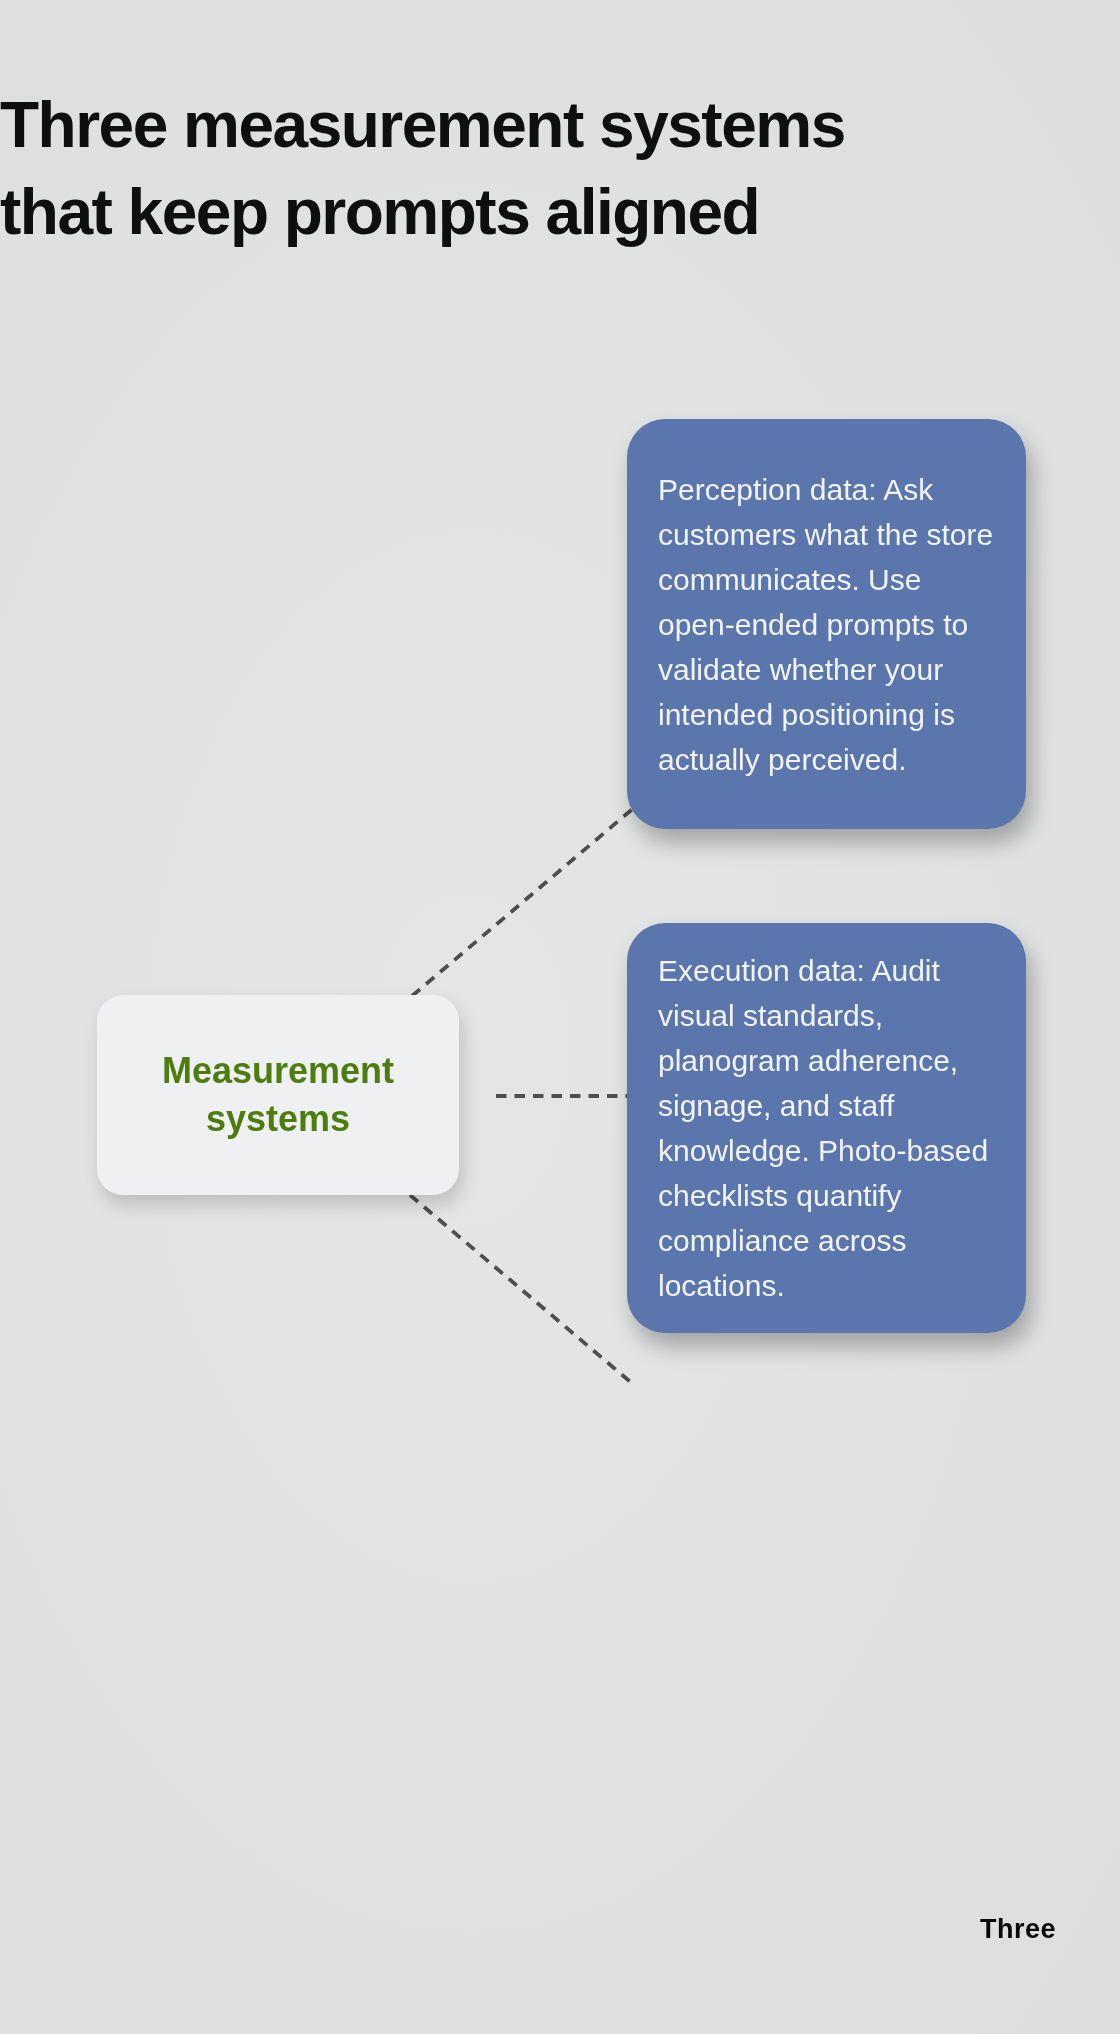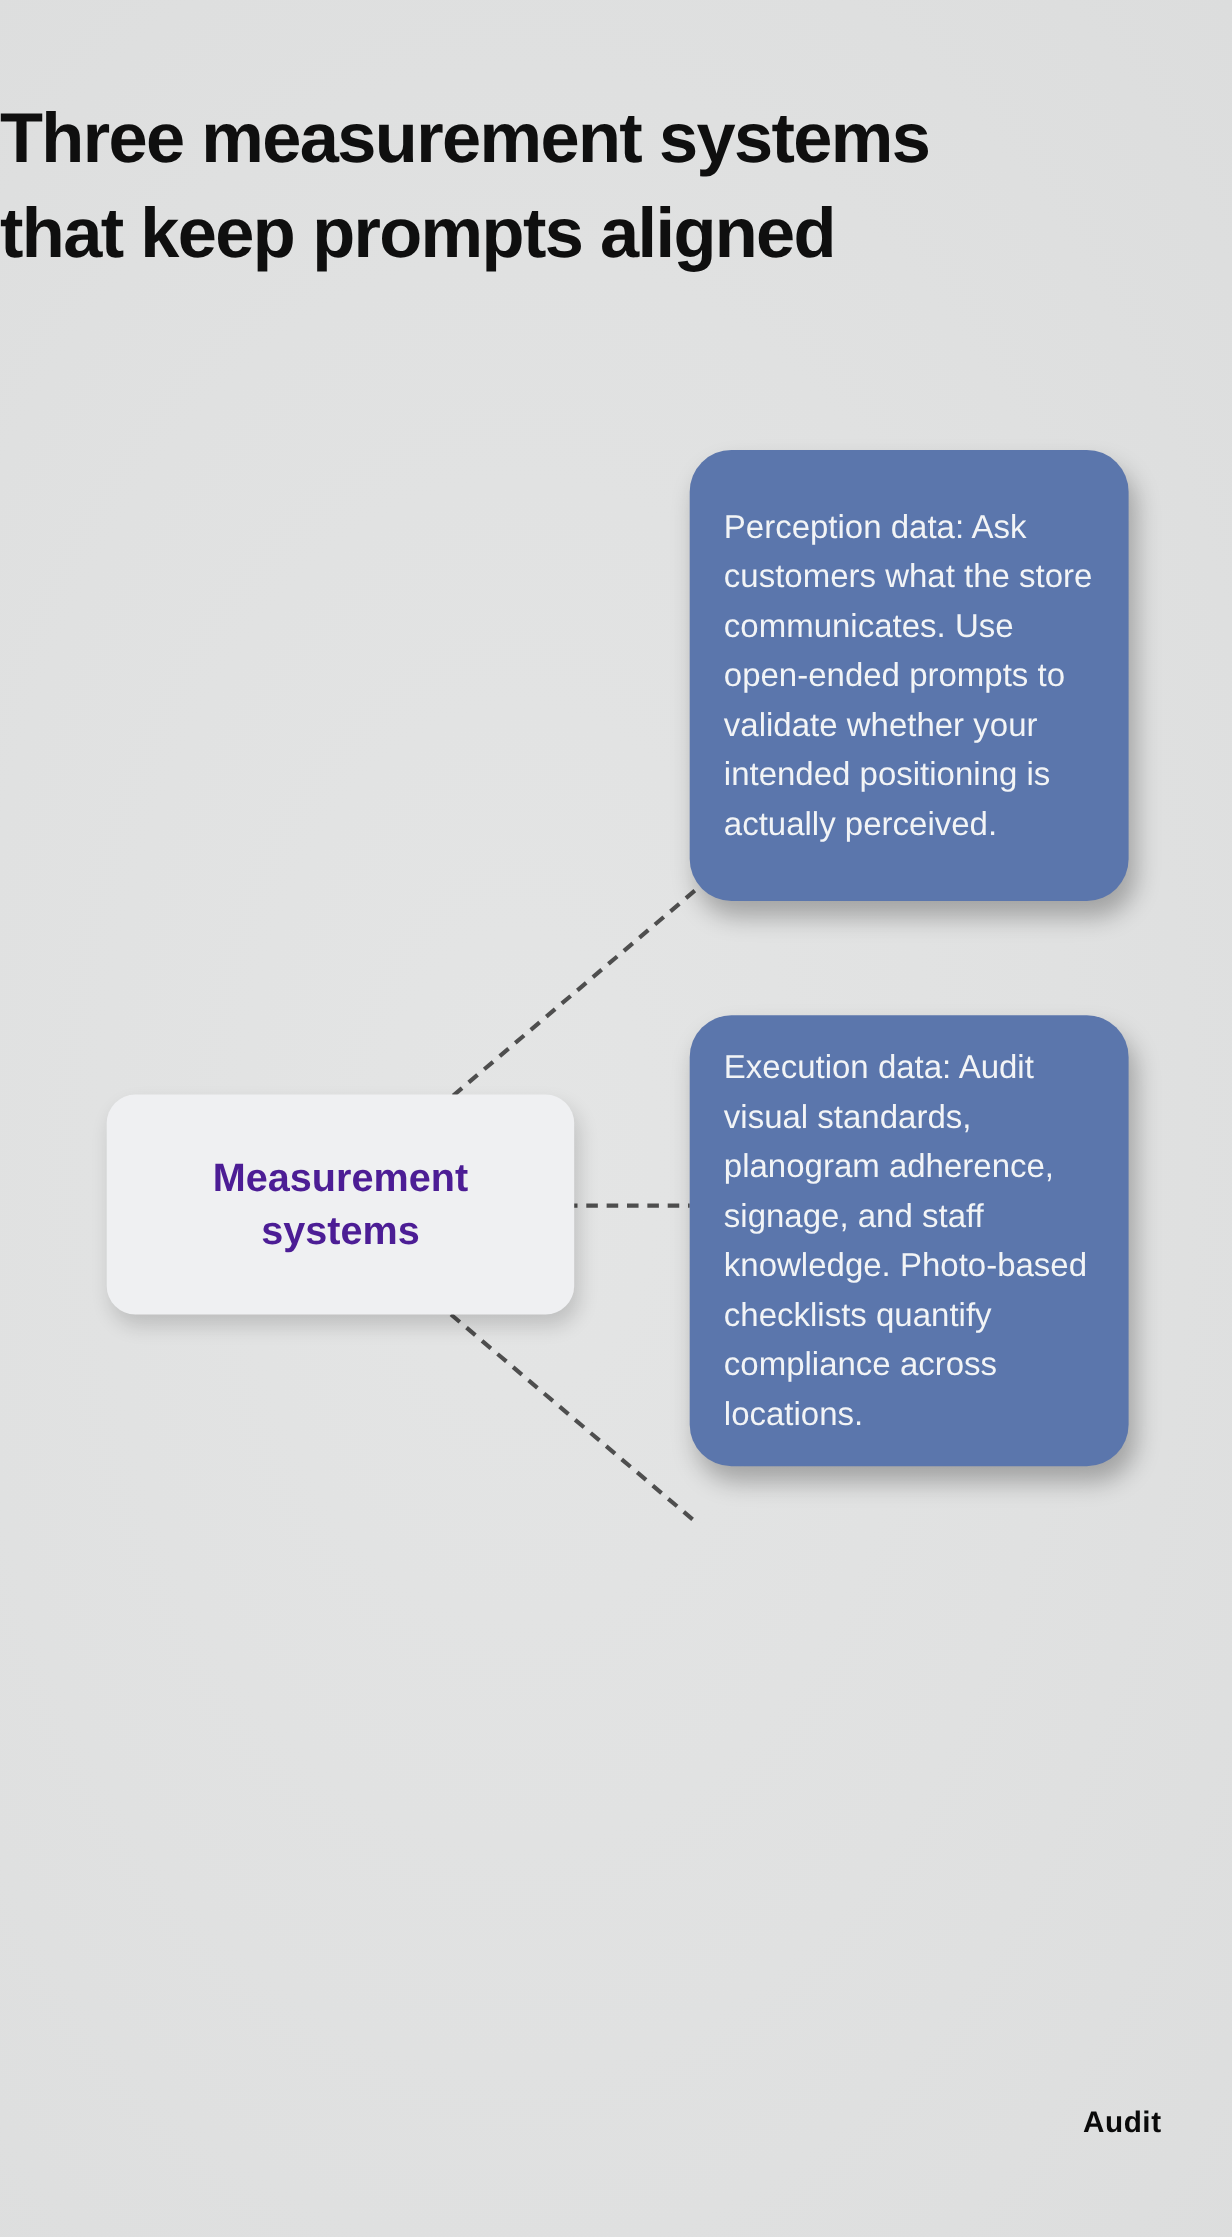--- a/index.html
+++ b/index.html
@@ -37,54 +37,54 @@
   }
   .connectors line {
     stroke: #4e4e4e;
     stroke-width: 3.8;
     stroke-dasharray: 10.5 8;
   }
   .center-node {
     position: absolute;
     left: 97px;
     top: 995px;
-    width: 425px;
+    width: 362px;
     height: 200px;
     box-sizing: border-box;
     padding: 20px 34px;
     background: #eff0f2;
     border-radius: 26px;
     box-shadow: 4px 10px 18px rgba(0,0,0,0.16);
     display: flex;
     align-items: center;
     justify-content: center;
     text-align: center;
     font-size: 36px;
     line-height: 48px;
     font-weight: 700;
-    color: #4c1d95;
+    color: #4d7c0f;
   }
   .card {
     position: absolute;
     left: 627px;
     width: 399px;
     height: 410px;
     box-sizing: border-box;
     padding: 22px 26px 22px 31px;
     background: #5b76ac;
     border-radius: 38px;
     box-shadow: 6px 14px 22px rgba(0,0,0,0.28);
     display: flex;
     align-items: center;
     color: #f2f4f6;
     font-size: 30px;
     line-height: 45px;
   }
   .card p { margin: 0; }
-  .card-1 { top: 409px; }
+  .card-1 { top: 419px; }
   .card-2 { top: 923px; }
   .card-3 { top: 1362px; }
   .brand {
     position: absolute;
     right: 64px;
     top: 1914px;
     font-size: 27px;
     font-weight: 700;
     letter-spacing: 0.5px;
     color: #0a0a0a;
@@ -112,15 +112,15 @@
 
   <div class="card card-1">
     <p>Perception data: Ask customers what the store communicates. Use open-ended prompts to validate whether your intended positioning is actually perceived.</p>
   </div>
 
   <div class="card card-2">
     <p>Execution data: Audit visual standards, planogram adherence, signage, and staff knowledge. Photo-based checklists quantify compliance across locations.</p>
   </div>
 
 
-  <div class="brand">Audit</div>
+  <div class="brand">Three</div>
 
 </div>
 
 </body></html>

